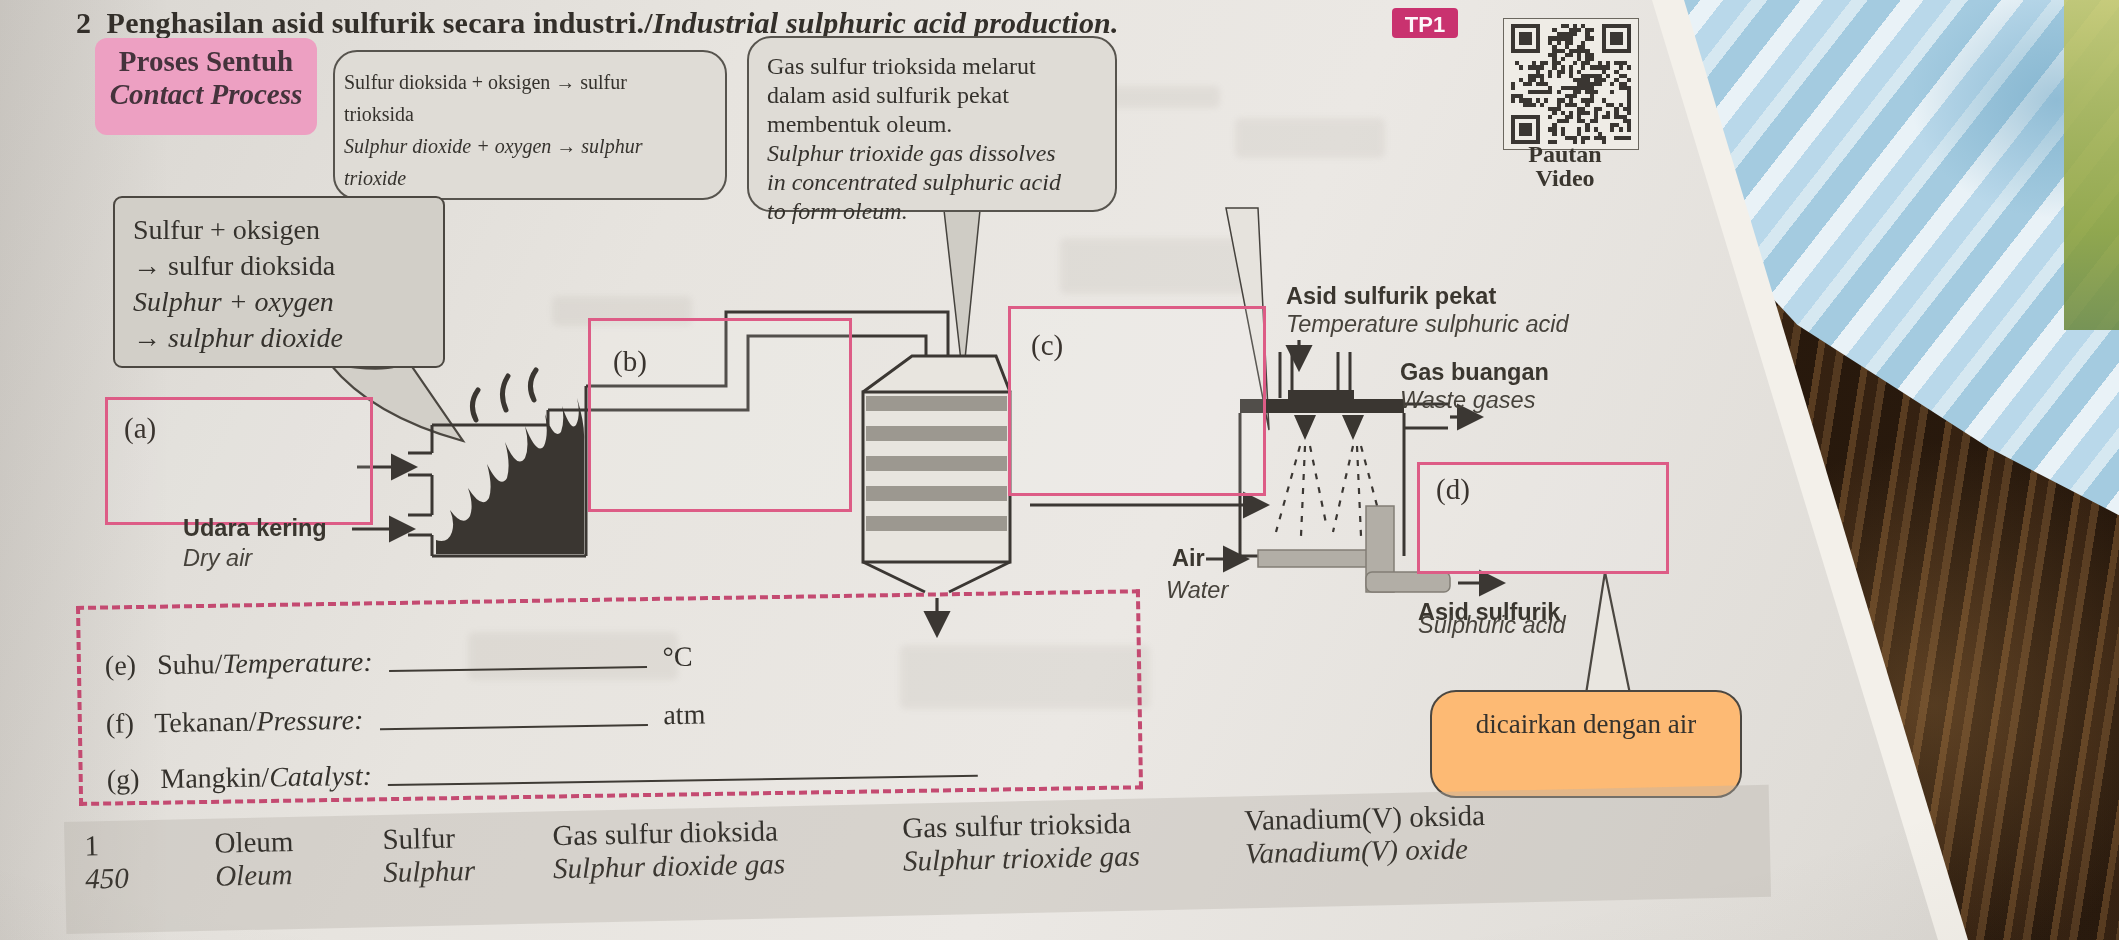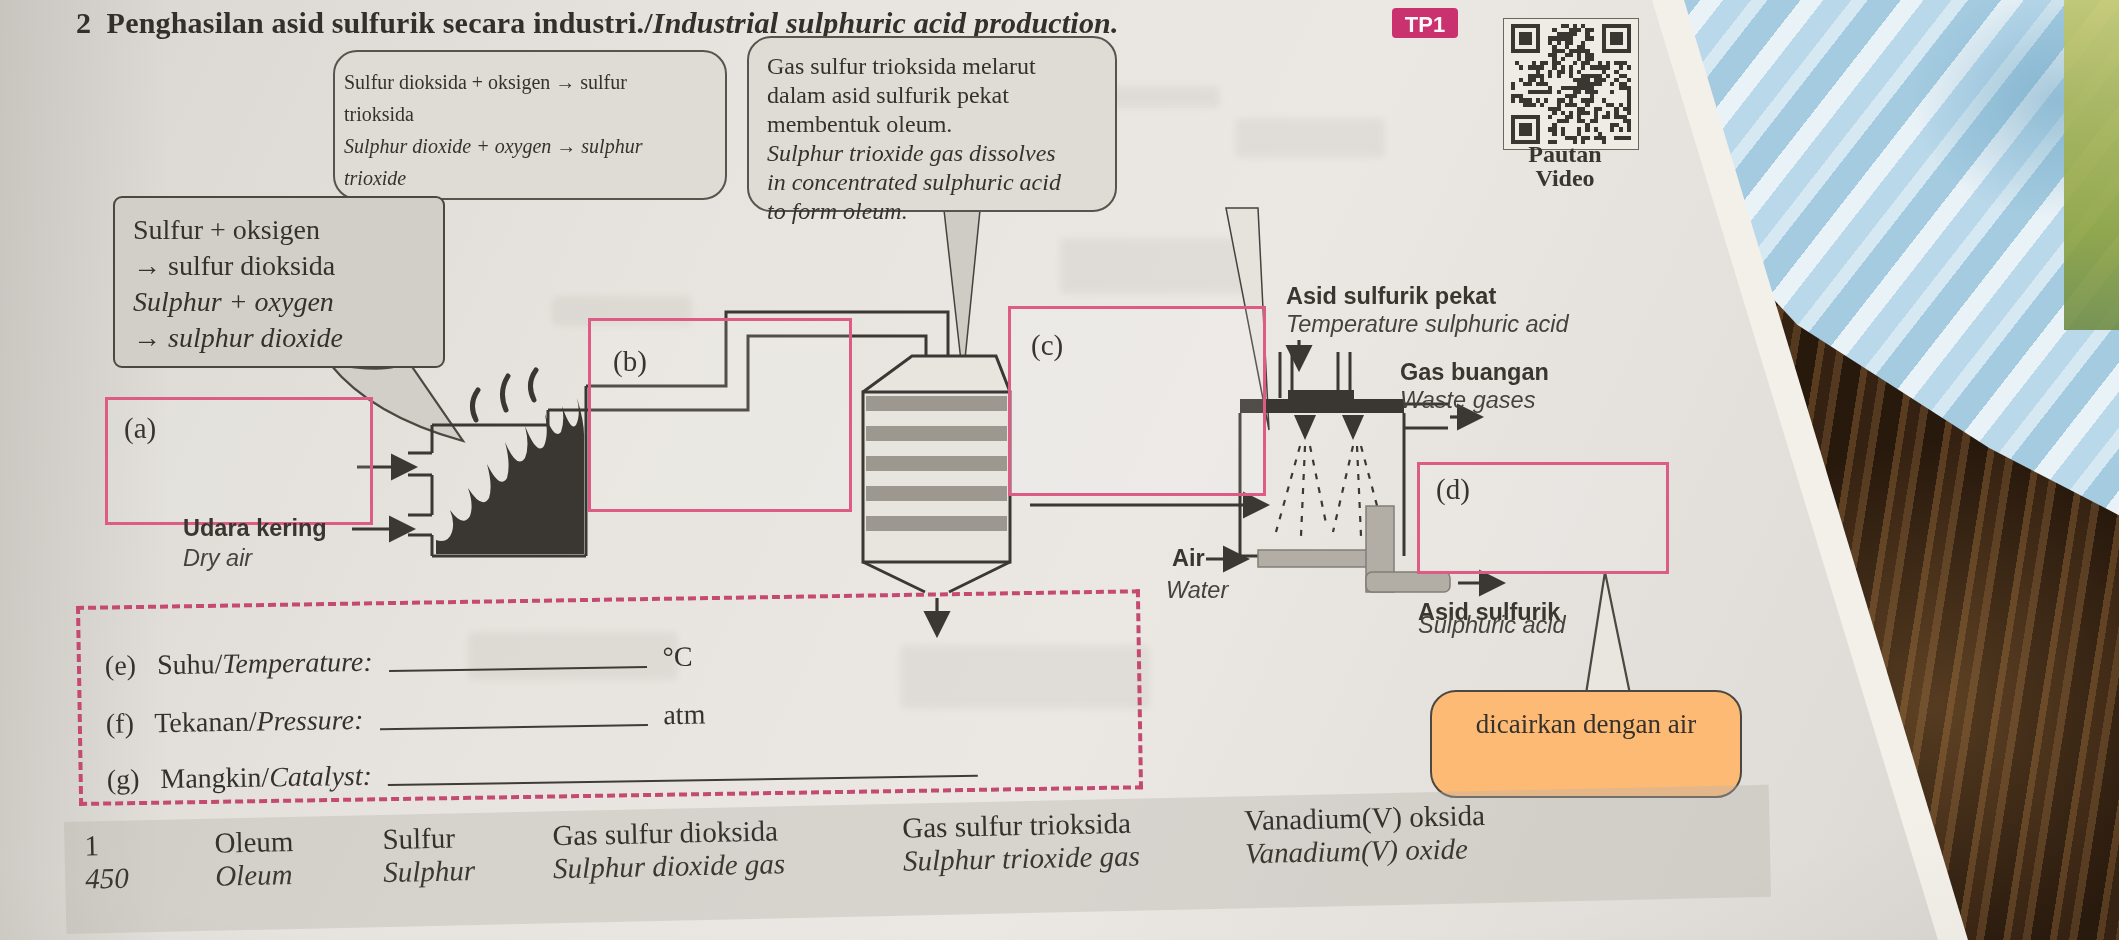--- a/index.html
+++ b/index.html
@@ -146,20 +146,24 @@
       <path d="M1458,583 H1502" marker-end="url(#arr)"></path>
     </g>
   </svg>
 
   <div class="abs title" style="left:76px;top:6px;z-index:3;">
     <span>2</span>&nbsp;
     <span>Penghasilan asid sulfurik secara industri./</span><span class="it">Industrial sulphuric acid production.</span>
   </div>
   <div class="abs badge" style="left:1352px;top:8px;width:66px;height:30px;z-index:3;margin-left:40px;">TP1</div>
 
+  <div class="abs hl" style="left:95px;top:38px;width:222px;height:90px;z-index:3;padding-top:7px;">
+    <div class="b" style="font-size:29px;">Proses Sentuh</div>
+    <div class="b it" style="font-size:29px;">Contact Process</div>
+  </div>
 
   <div class="abs infobox" style="left:333px;top:50px;width:372px;height:118px;z-index:3;padding:14px 9px;font-size:20px;line-height:32px;">
     <div>Sulfur dioksida + oksigen → sulfur</div>
     <div>trioksida</div>
     <div class="it">Sulphur dioxide + oxygen → sulphur</div>
     <div class="it">trioxide</div>
   </div>
 
   <div class="abs infobox" style="left:747px;top:36px;width:330px;height:144px;z-index:3;padding:14px 18px;font-size:24px;line-height:29px;">
     <div>Gas sulfur trioksida melarut</div>

